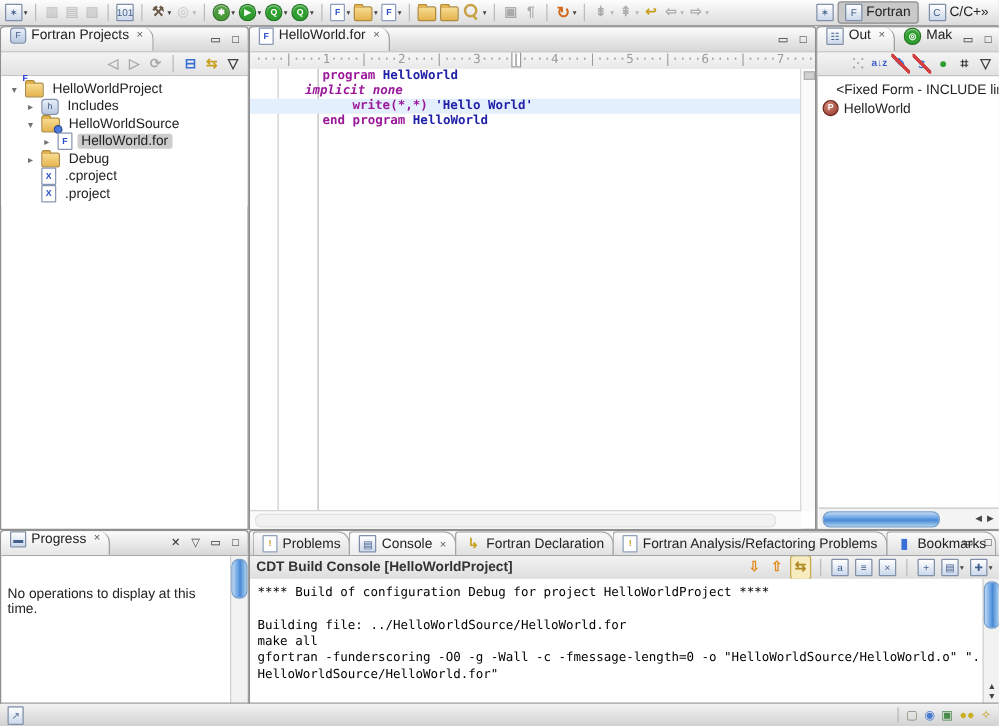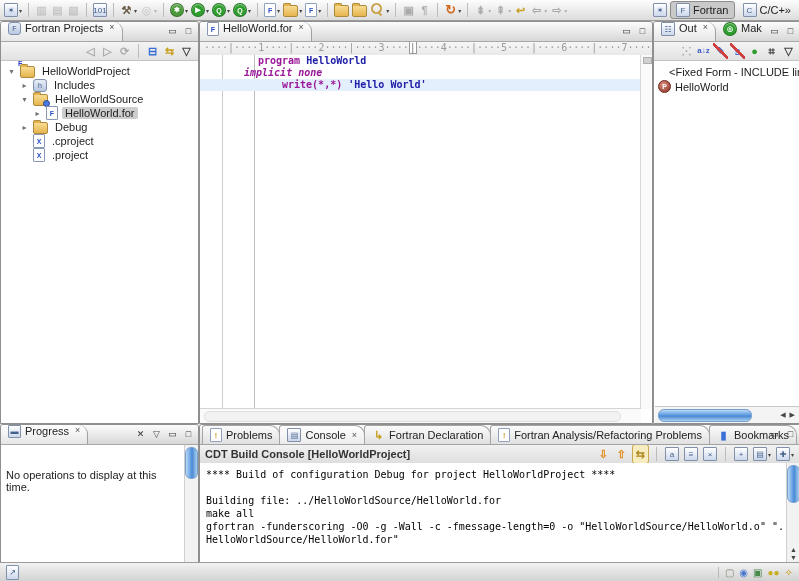--- a/index.html
+++ b/index.html
@@ -296,20 +296,21 @@
         <span>□</span>
       </div>
     </div>
     <div class="ed-ruler" id="ed-ruler"><span>····|····1····|····2····|····3····</span><span class="ruler-box">|</span><span>····4····|····5····|····6····|····7····</span></div>
     <div class="ed-body" id="ed-body">
       <div class="vline" style="left:22px"></div>
       <div class="vline" style="left:54px;background:#bcbcbc"></div>
     <div class="code-line" style="padding-left: 58px;"><span class="kw">program</span><span class="pl"> </span><span class="id">HelloWorld</span></div>
         <div class="code-line" style="padding-left: 44px; font-style: italic;"><span class="kw">implicit none</span></div>
         <div class="code-line hl" style="padding-left: 82px;"><span class="kw">write(*,*) </span><span class="str">'Hello World'</span></div>
+        <div class="code-line" style="padding-left: 58px;"><span class="kw">end program</span><span class="pl"> </span><span class="id">HelloWorld</span></div>
       </div>
     <div class="ed-vscroll">
       <div class="ed-vmark"></div>
     </div>
     <div class="ed-hscroll">
       <div class="ed-htrack"></div>
     </div>
   </div>
 
   <div class="panel" style="left:653px;top:21px;width:146px;height:401px">

